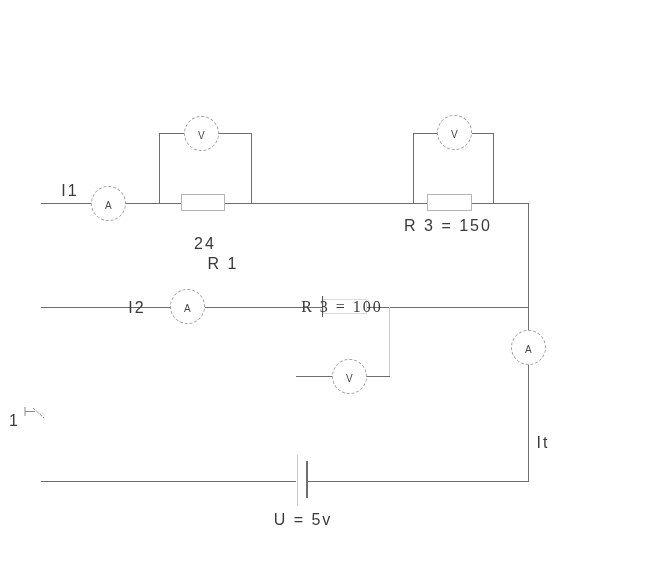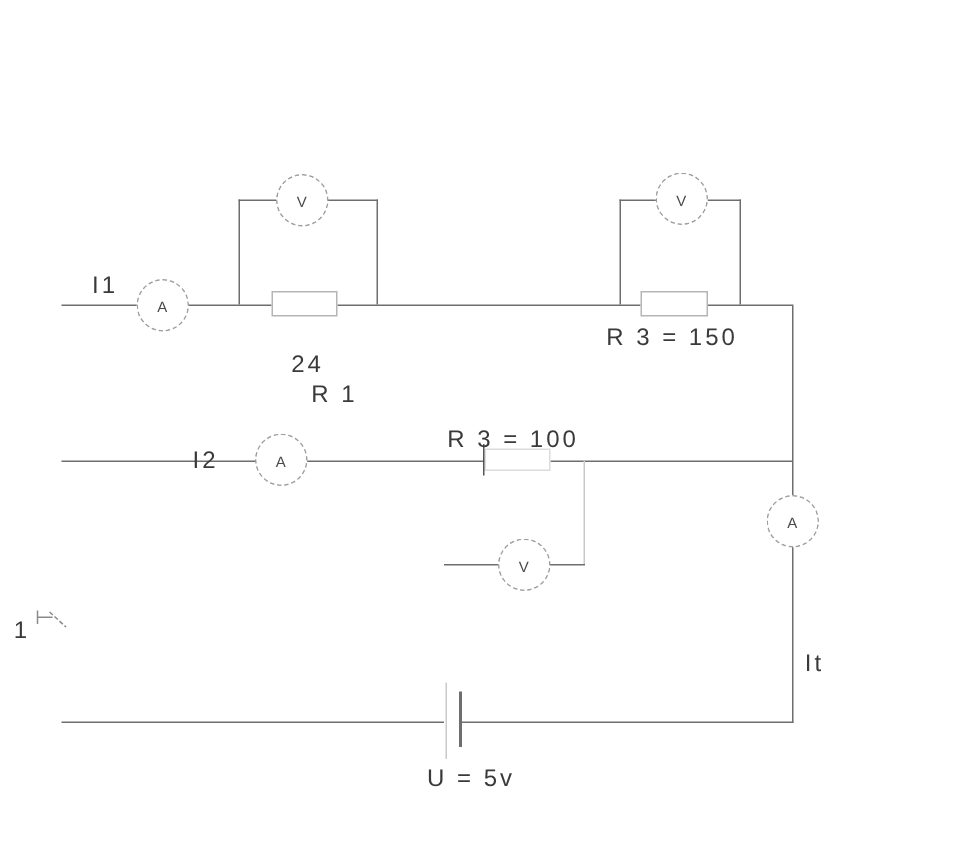--- a/index.html
+++ b/index.html
@@ -81,23 +81,23 @@
   <div class="meter" style="left:511px;top:330px;">
     <span>A</span>
   </div>
 
   <div class="lbl" style="left:70px;top:191px;">I1</div>
   <div class="lbl" style="left:137px;top:308px;">I2</div>
   <div class="lbl" style="left:543px;top:406px;margin-top:37px;">It</div>
   <div class="lbl" style="left:223px;top:226px;margin-top:38px;">R 1</div>
   <div class="lbl" style="left:205px;top:244px;">24</div>
   <div class="lbl" style="left:448px;top:226px;">R 3 = 150</div>
-  <div class="lbl" style="left:342px;top:294px;">R 3 = 100</div>
+  <div class="lbl" style="left:342px;top:307px;font-family:Liberation Serif, serif;">R 3 = 100</div>
   <div class="lbl" style="left:5px;top:421px;">S 1</div>
-  <div class="lbl" style="left:314px;top:520px;">U = 5v</div>
+  <div class="lbl" style="left:303px;top:520px;">U = 5v</div>
 
   <svg class="switch-icon" style="left:20px;top:402px;" width="28" height="20" viewBox="0 0 28 20">
     <line x1="5" y1="5" x2="5" y2="14" stroke="#8a8a8a" stroke-width="1"></line>
     <line x1="5" y1="9.5" x2="15" y2="9.5" stroke="#8a8a8a" stroke-width="1"></line>
     <line x1="13" y1="6" x2="24" y2="16" stroke="#8a8a8a" stroke-width="1" stroke-dasharray="3,1.5"></line>
   </svg>
 
 </div>
 
 </body></html>

